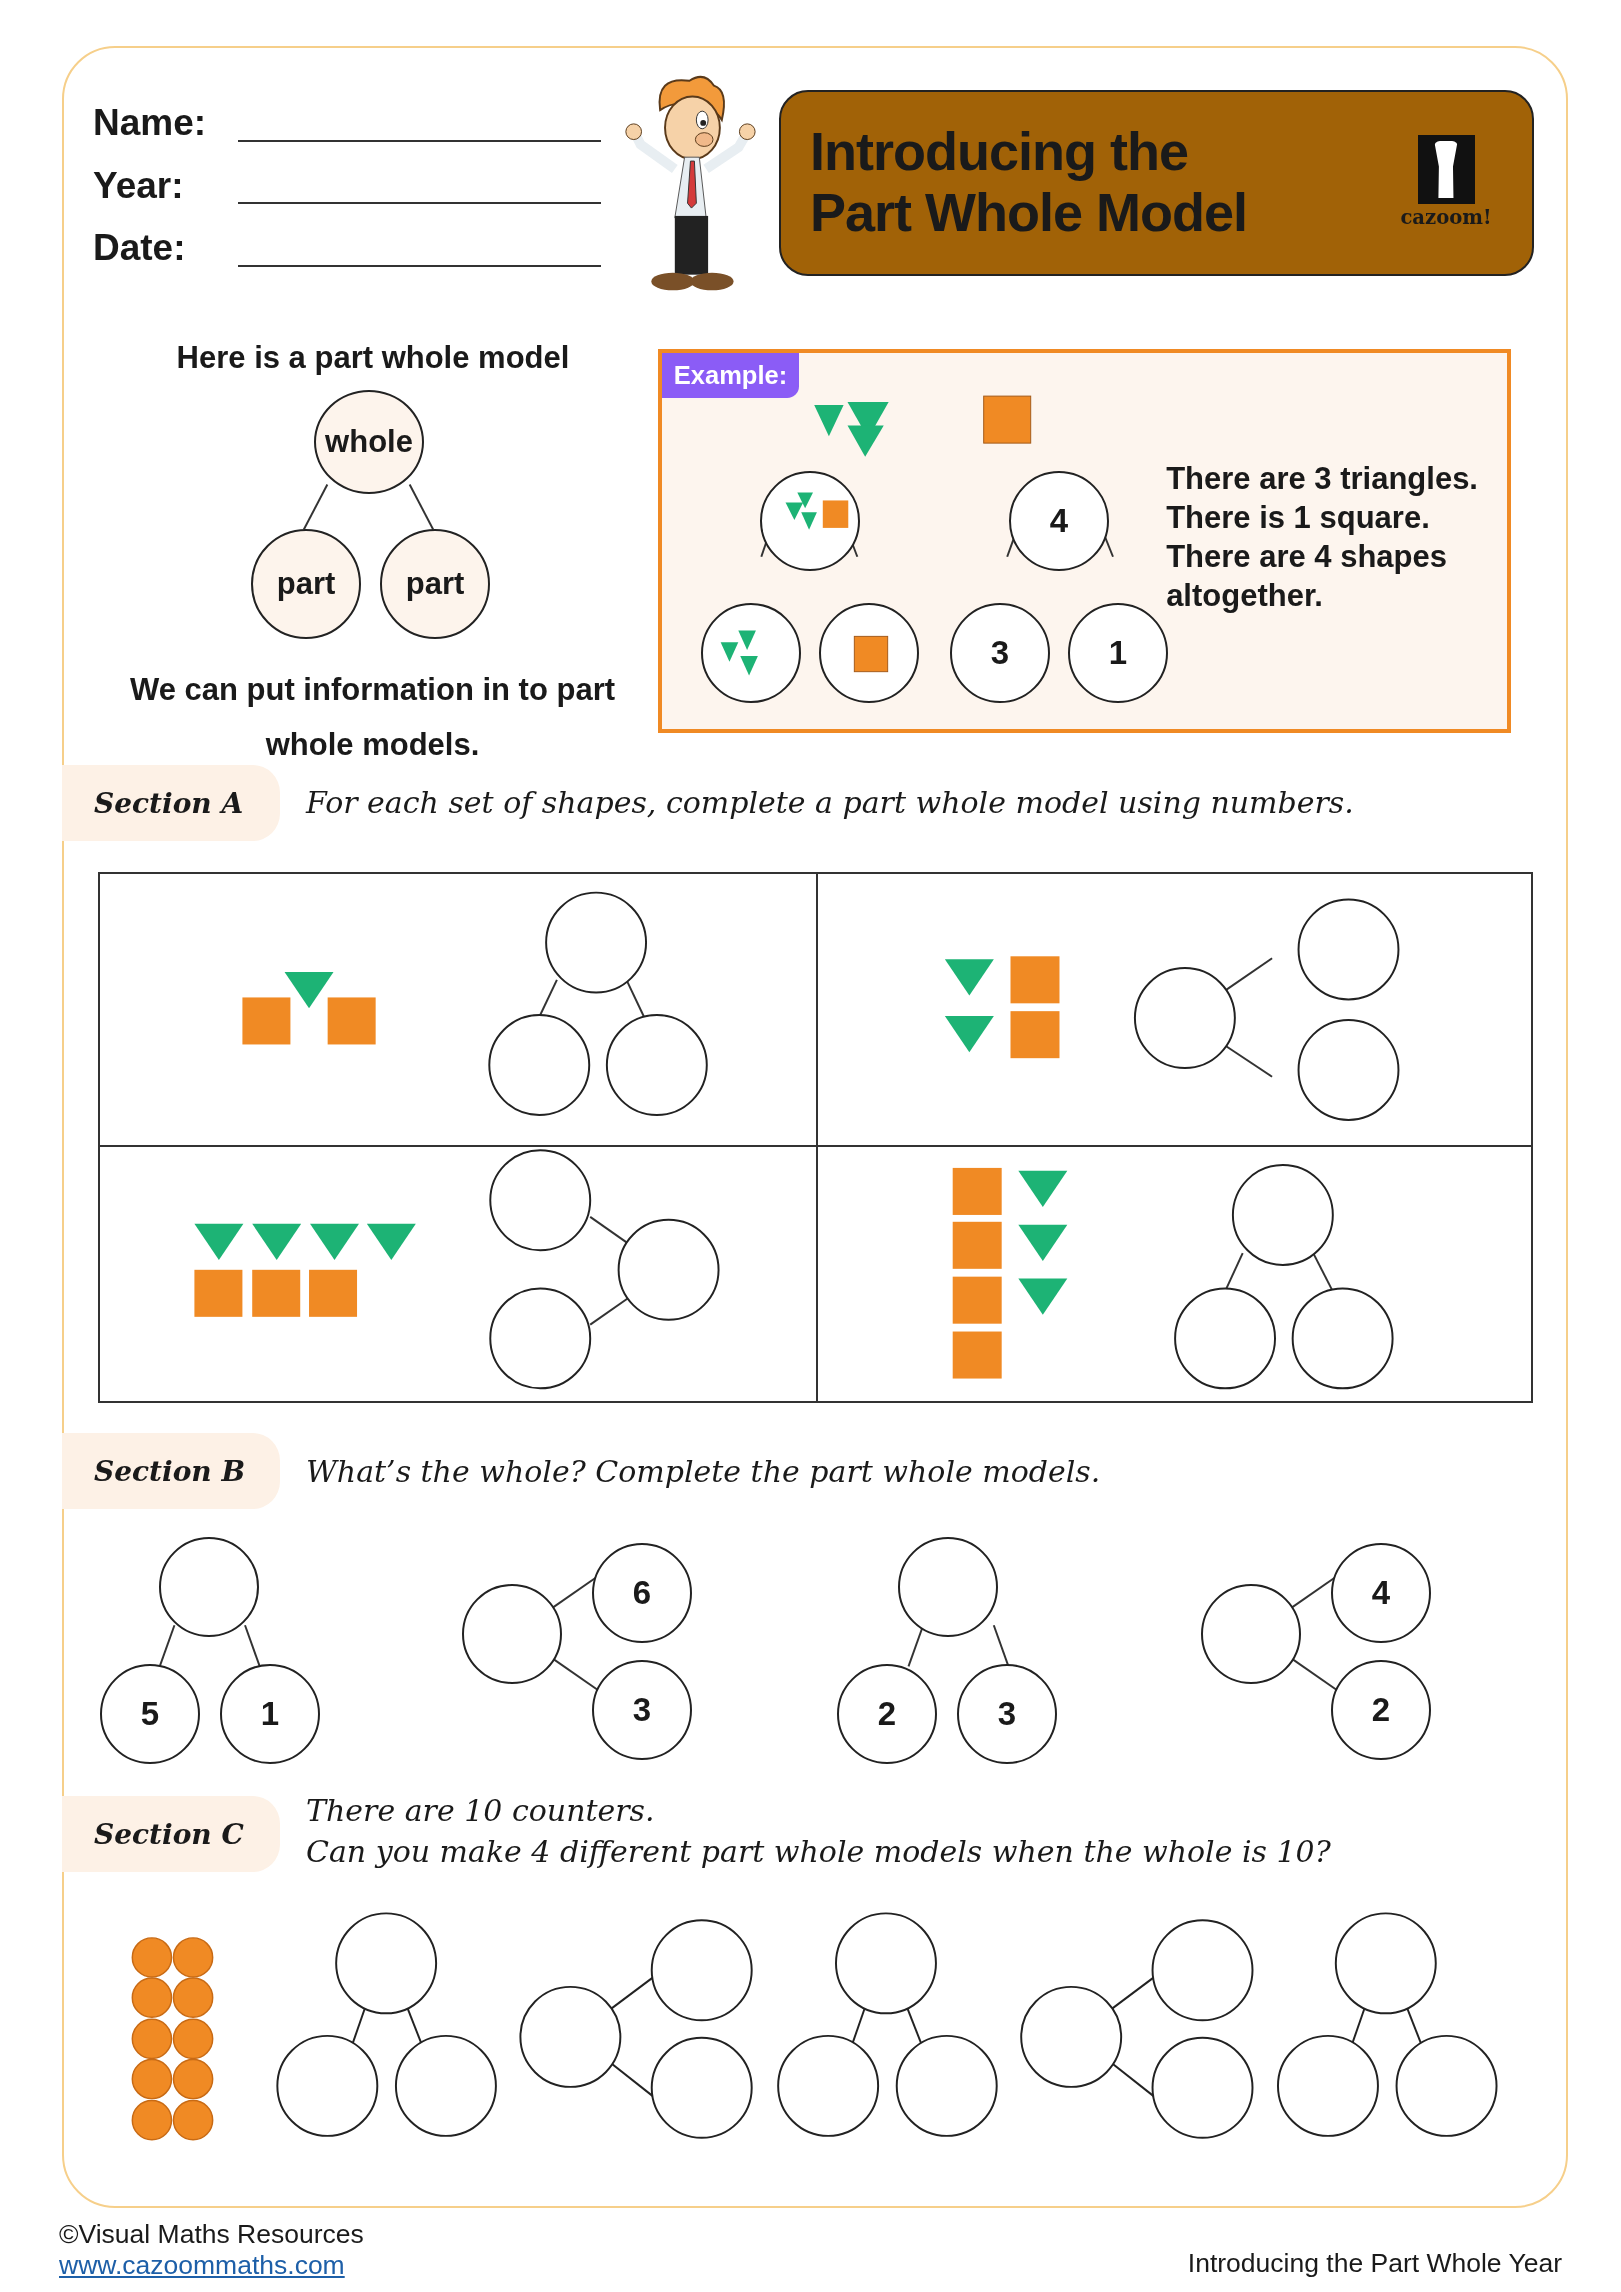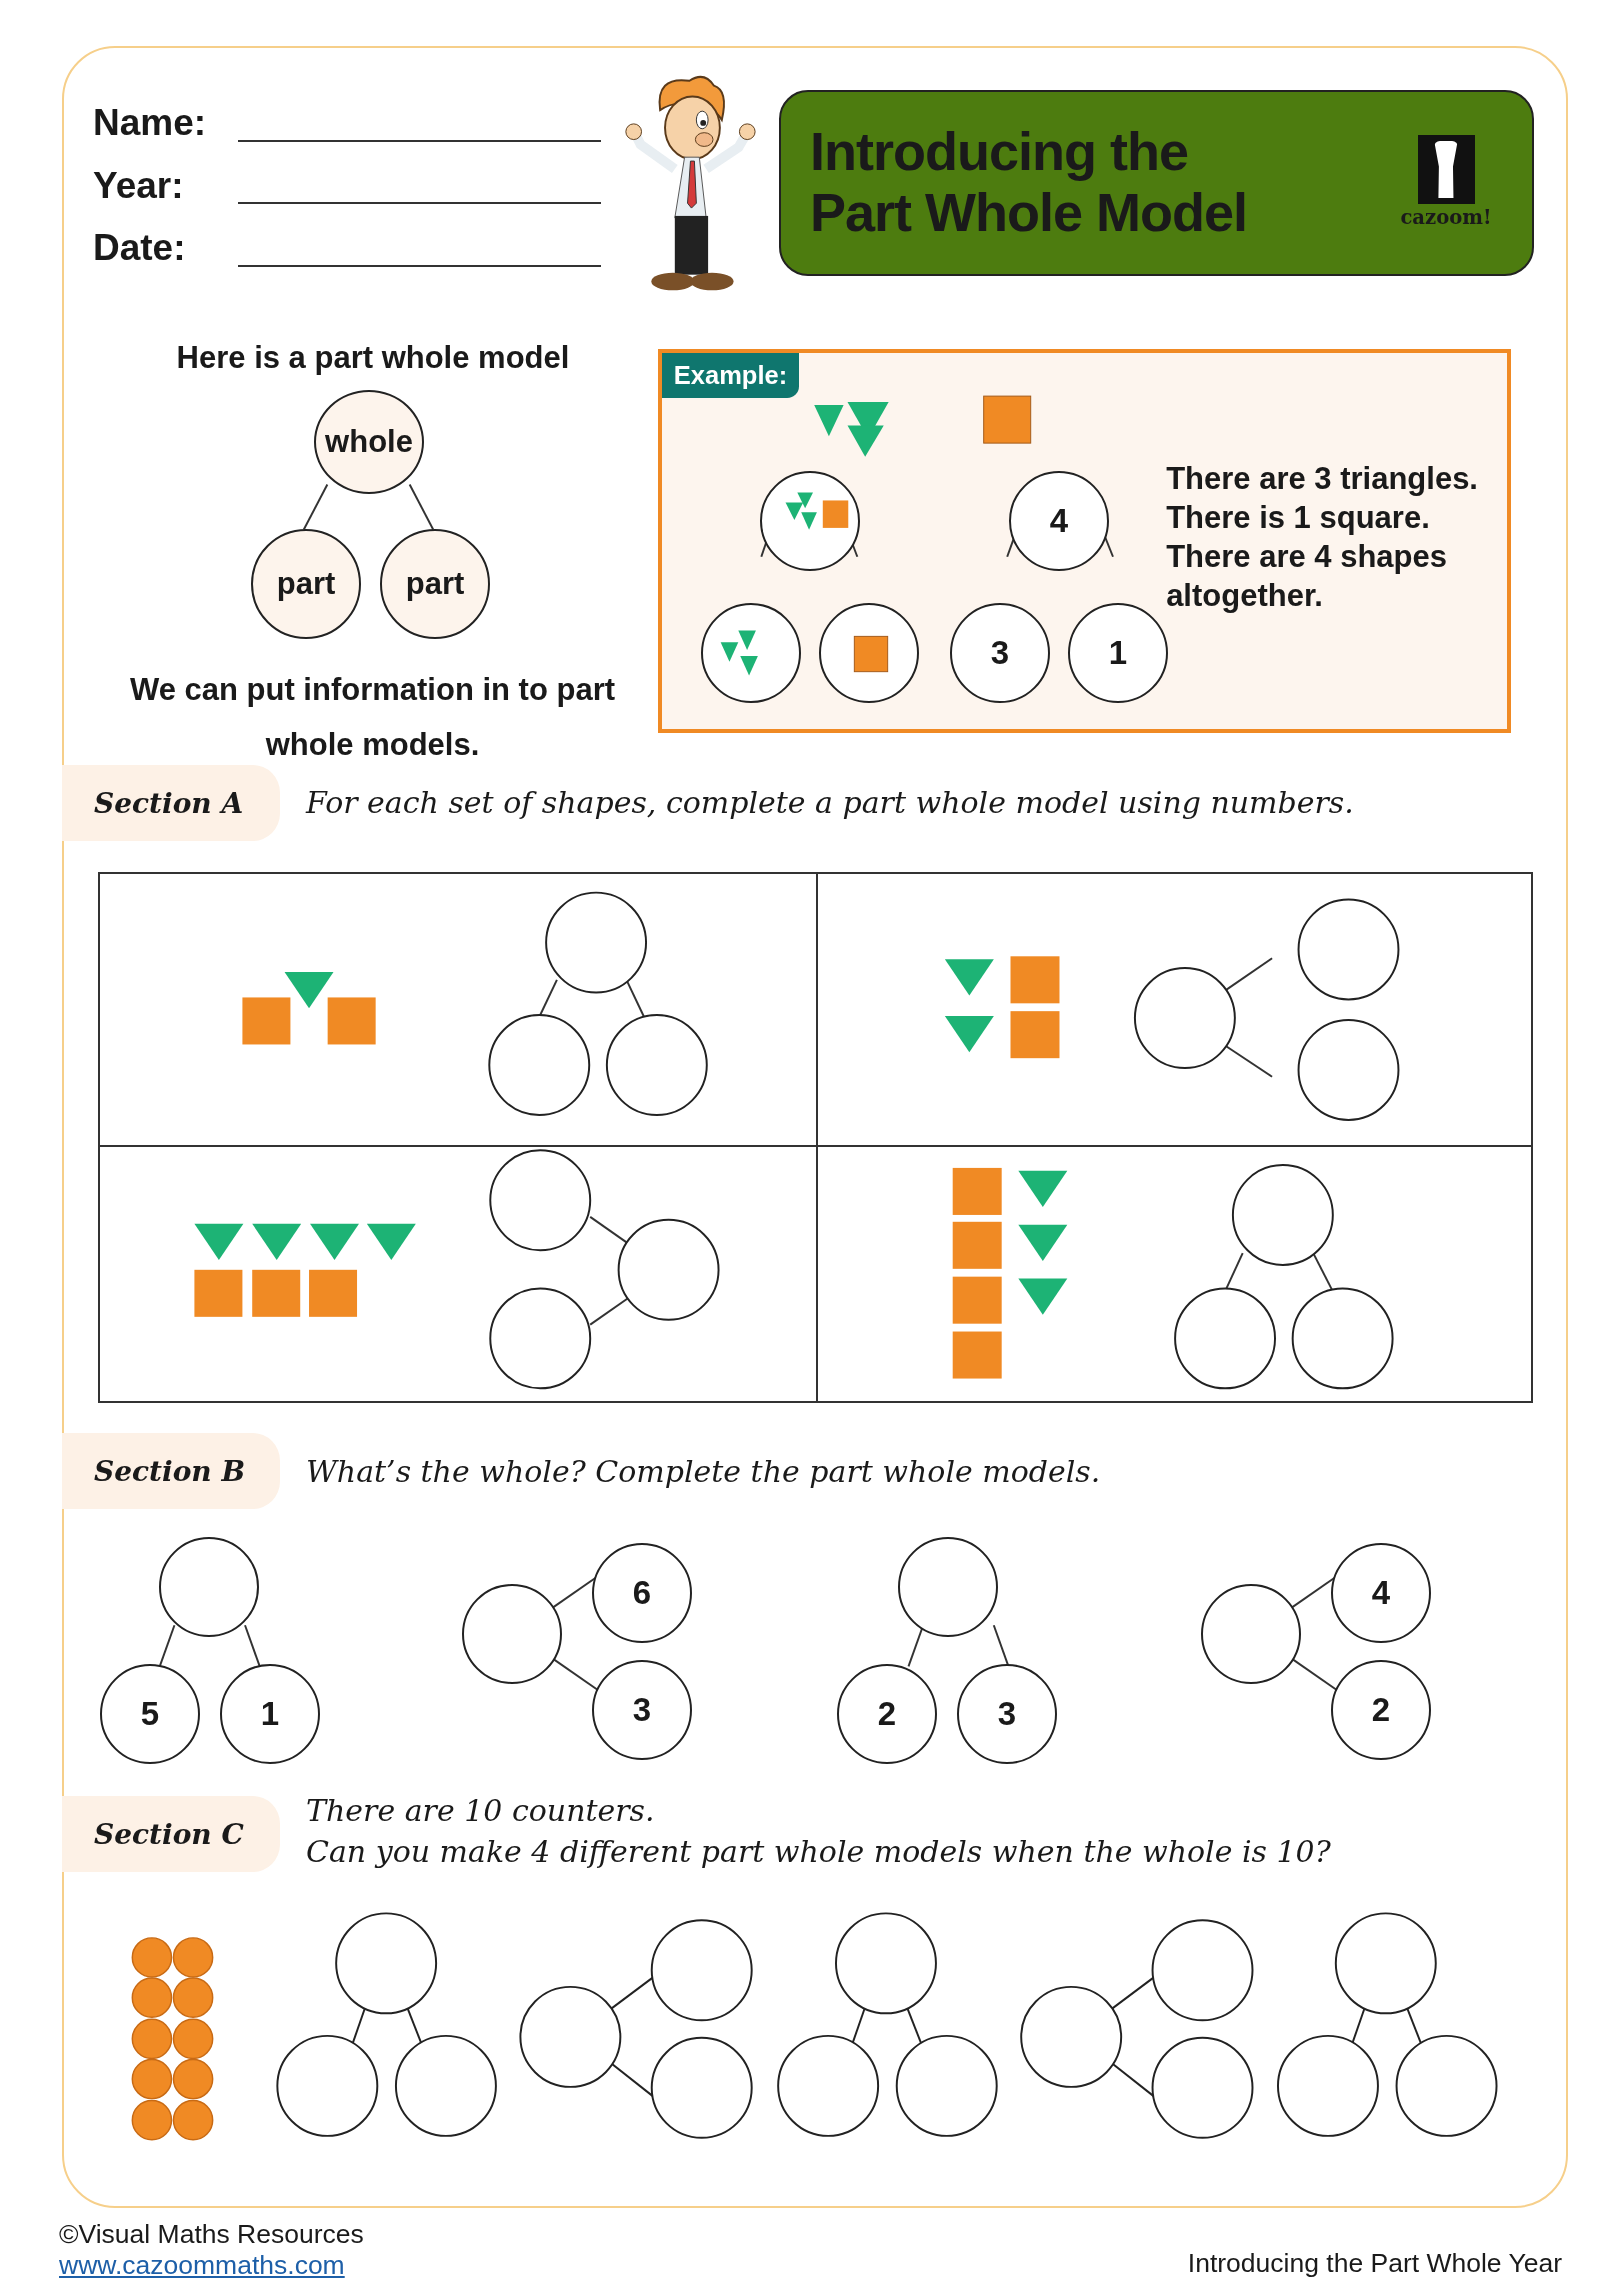--- a/index.html
+++ b/index.html
@@ -1,31 +1,31 @@
 <!DOCTYPE html>
 <html><head>
 <meta charset="utf-8">
 <style>
   html,body{margin:0;padding:0;background:#fff;}
   body{width:1621px;height:2293px;position:relative;overflow:hidden;font-family:"Liberation Sans",sans-serif;color:#1a1a1a;}
   .abs{position:absolute;}
   .frame{left:62px;top:46px;width:1506px;height:2162px;border:2.9px solid #f6cf8a;border-radius:53px;box-sizing:border-box;}
   .lbl{font-size:37px;font-weight:bold;}
   .line{height:2px;background:#333;}
-  .title-box{left:779px;top:90px;width:755px;height:186px;border:2.5px solid #222;border-radius:29px;background:#4d7c0f;box-sizing:border-box;}
+  .title-box{left:779px;top:90px;width:755px;height:186px;border:2.5px solid #222;border-radius:29px;background:#a16207;box-sizing:border-box;}
   .title-text{left:29px;top:29px;font-size:54px;font-weight:bold;line-height:61px;letter-spacing:-1px;}
   .logo{right:37px;top:43px;width:98px;text-align:center;}
   .logo-glass{margin:0 auto;width:57px;height:69px;background:#111;position:relative;}
   .logo-glass::after{content:"";position:absolute;left:16.7px;top:5.9px;width:23.5px;height:57px;background:#fff;border-radius:5.9px 5.9px 3.9px 3.9px;clip-path:polygon(0 0,100% 0,80% 45%,82% 100%,18% 100%,20% 45%);}
   .logo-text{font-family:"DejaVu Serif",serif;font-weight:bold;font-size:19.6px;margin-top:2px;}
   .intro-h{font-size:31px;font-weight:bold;text-align:center;}
   .circle{position:absolute;border:2px solid #222;border-radius:50%;background:#fff;box-sizing:border-box;display:flex;align-items:center;justify-content:center;font-size:33px;font-weight:bold;}
   .circle.cream{background:#fdf4ec;}
   .example{left:658px;top:349px;width:853px;height:384px;border:4.9px solid #f08a24;background:#fdf5ee;box-sizing:border-box;}
-  .example-tag{left:0;top:0;background:#0f766e;color:#fff;font-weight:bold;font-size:25.5px;padding:7.8px 11.8px;border-bottom-right-radius:11.8px;}
+  .example-tag{left:0;top:0;background:#8b5cf6;color:#fff;font-weight:bold;font-size:25.5px;padding:7.8px 11.8px;border-bottom-right-radius:11.8px;}
   .ex-text{right:29px;top:106px;text-align:left;font-size:31px;font-weight:bold;line-height:39px;}
   .sec-pill{left:62px;width:218px;height:76px;background:#fdf1e6;border-radius:0 27.4px 27.4px 0;display:flex;align-items:center;padding-left:32px;box-sizing:border-box;font-family:"DejaVu Serif",serif;font-style:italic;font-weight:bold;font-size:28px;}
   .sec-inst{left:306px;font-family:"DejaVu Serif",serif;font-style:italic;font-size:30px;line-height:41px;}
   .grid{left:98px;top:872px;width:1435px;height:531px;border:2px solid #333;box-sizing:border-box;}
   .grid .vl{left:716px;top:0;width:2px;height:100%;background:#333;}
   .grid .hl{left:0;top:271px;width:100%;height:2px;background:#333;}
   svg{position:absolute;left:0;top:0;overflow:visible;}
   .footer-l{left:59px;top:2219px;font-size:26.5px;line-height:31px;}
   .footer-l a{color:#1d5fa8;text-decoration:underline;}
   .footer-r{right:59px;top:2248px;font-size:26.5px;}

